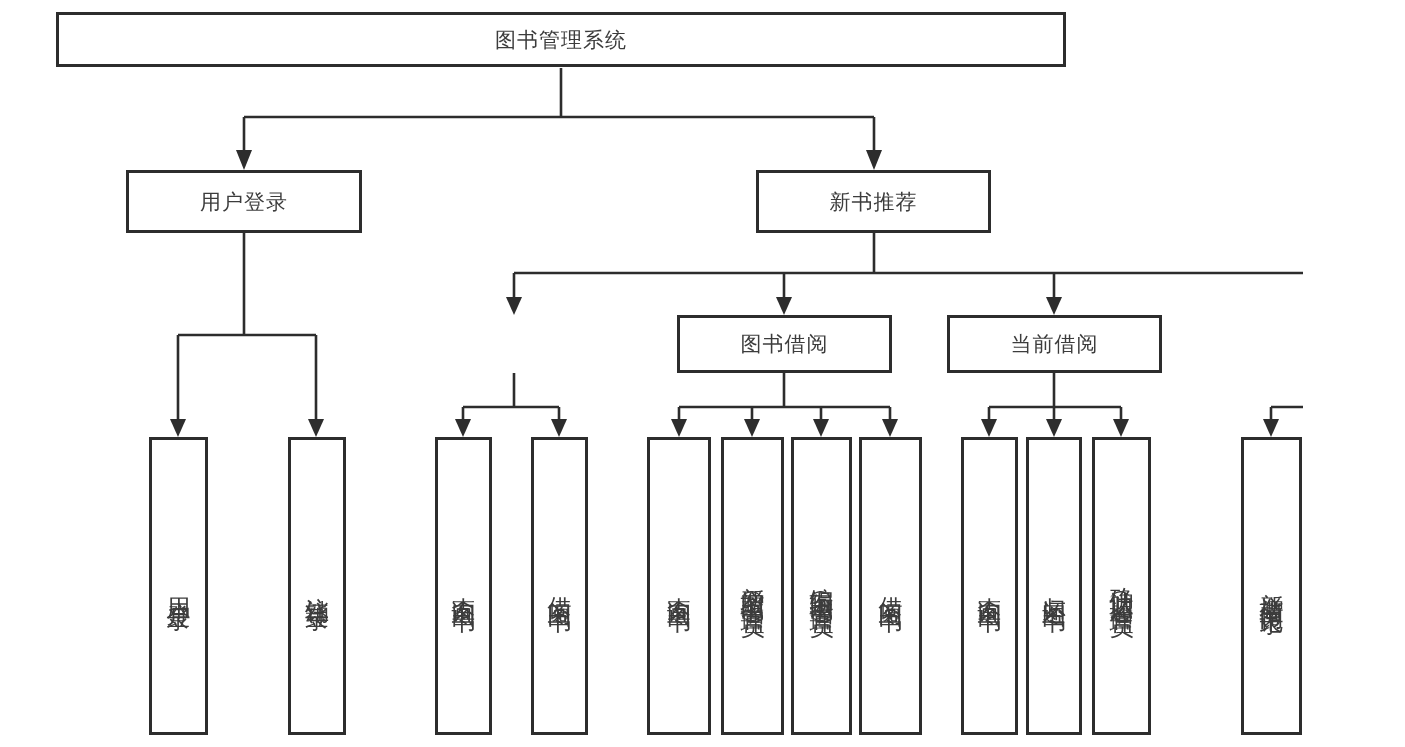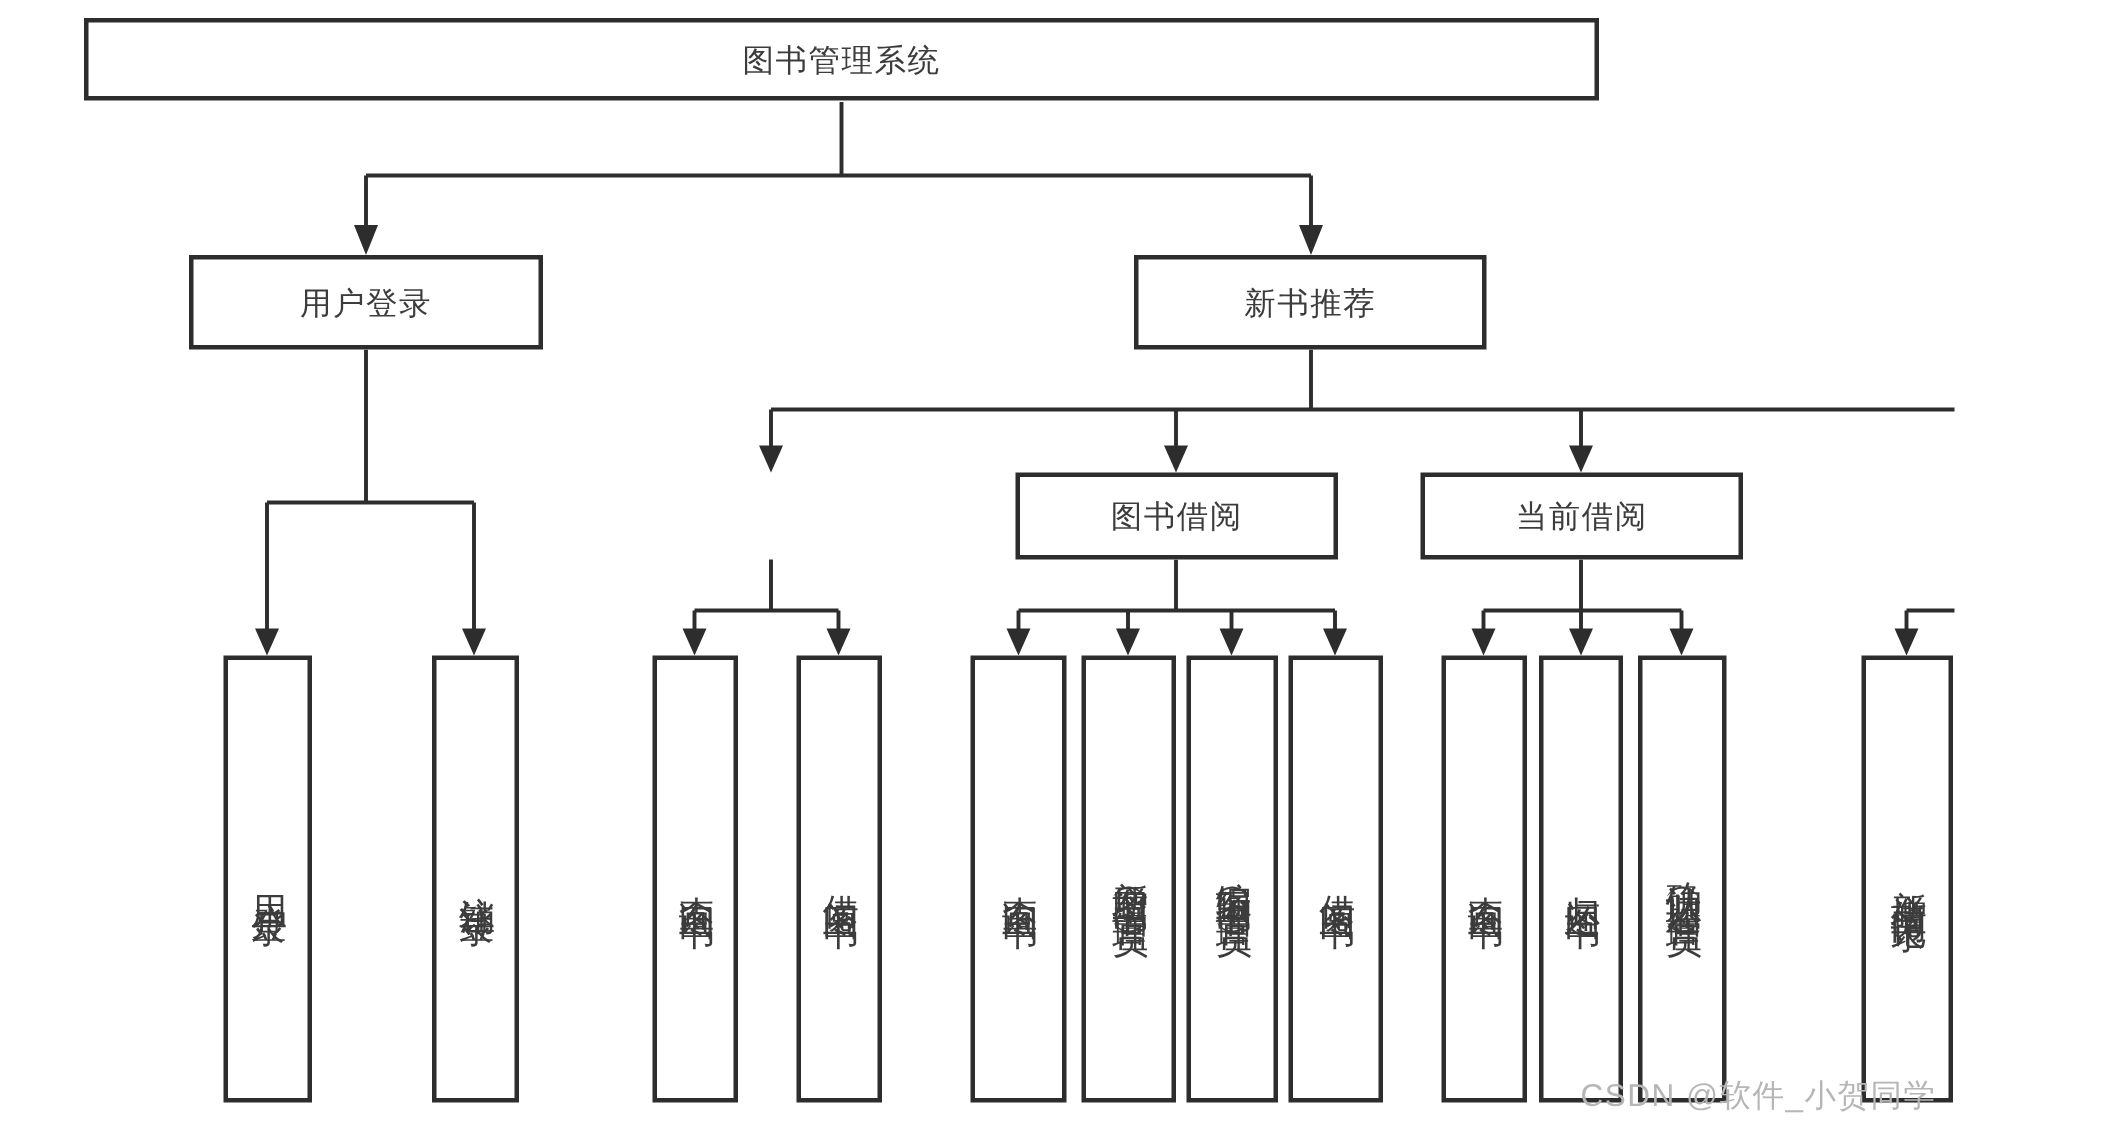--- a/index.html
+++ b/index.html
@@ -162,15 +162,14 @@
     <span>确认归还（管理员）</span>
   </div>
 
   <div class="vbox" style="left:1197px; width:61px;">
     <span>新增借阅记录</span>
   </div>
   <div class="vbox" style="left:1313px; width:65px;">
     <span>查询借阅记录</span>
   </div>
 
-  <div class="watermark">CSDN @软件_小贺同学</div>
 
 </div>
 
 </body></html>

